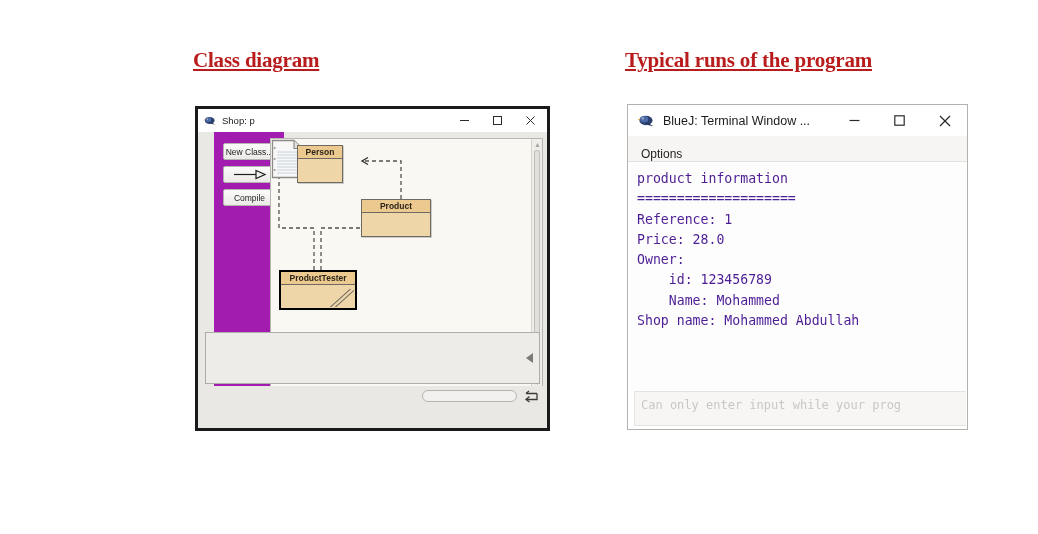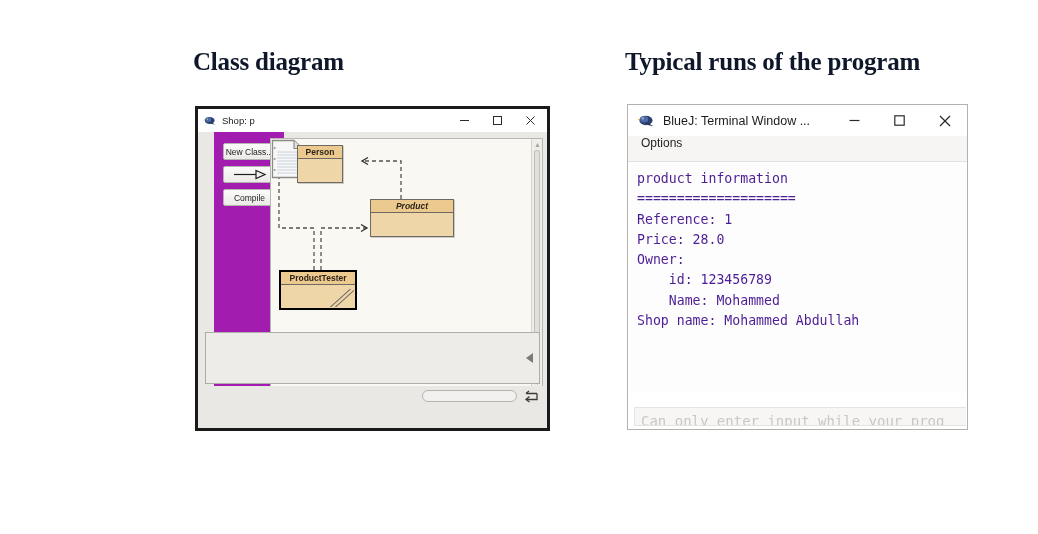--- a/index.html
+++ b/index.html
@@ -13,22 +13,23 @@
     position: relative;
     font-family: "Liberation Sans", sans-serif;
     overflow: hidden;
   }
 
   
   .heading {
     position: absolute;
     font-family: "Liberation Serif", serif;
     font-weight: bold;
-    font-size: 25px;
-    color: #0f172a;
+    font-size: 21px;
+    color: #b91c1c;
+    text-decoration: underline;
     white-space: nowrap;
     letter-spacing: -0.2px;
   }
   #heading-class-diagram { left: 193px; top: 48px; }
   #heading-typical-runs  { left: 625px; top: 48px; }
 
   
   #bluej-window {
     position: absolute;
     left: 195px;
@@ -164,21 +165,21 @@
     justify-content: center;
     box-sizing: border-box;
     white-space: nowrap;
   }
   .uml-normal { border: 1px solid #6e6a63; box-shadow: 1px 1px 0 rgba(0,0,0,.18); }
   .uml-normal .uml-head { border-bottom: 1px solid #6e6a63; }
   .uml-selected { border: 2.5px solid #000000; }
   .uml-selected .uml-head { border-bottom: 1px solid #6e6a63; }
 
   #class-person       { left: 26px; top: 6px;  width: 46px; height: 38px; }
-  #class-product      { left: 99px; top: 60px; width: 84px; height: 38px; font-style: italic; }
+  #class-product      { left: 90px; top: 60px; width: 70px; height: 38px; }
   #class-producttester{ left: 8px;  top: 131px; width: 78px; height: 40px; }
 
   .uncompiled-stripes {
     position: absolute;
     right: 1px; bottom: 1px;
     width: 26px; height: 18px;
     overflow: hidden;
     pointer-events: none;
   }
   .uncompiled-stripes i {
@@ -311,21 +312,21 @@
     color: #1b1b1b;
     white-space: nowrap;
   }
   #terminal-window .win-controls { height: 31px; }
   #terminal-window .win-btn { width: 45px; height: 31px; }
 
   #terminal-menubar {
     height: 26px;
     background: #f6f5f3;
     display: flex;
-    align-items: flex-start;
+    align-items: flex-end;
     padding-left: 13px;
     box-sizing: border-box;
     border-bottom: 1px solid #e3e1dd;
   }
   #terminal-menubar .menu-item { font-size: 12px; color: #1f1f1f; }
 
   #terminal-text {
     position: absolute;
     left: 1px; right: 1px;
     top: 58px; bottom: 36px;
@@ -336,27 +337,27 @@
     font-size: 13.2px;
     line-height: 20.3px;
     color: #4c1d95;
     white-space: pre;
     overflow: hidden;
   }
   #terminal-input {
     position: absolute;
     left: 6px; right: 1px;
     bottom: 3px;
-    height: 19px;
+    height: 35px;
     background: #f7f6f5;
     border: 1px solid #e6e4e1;
     border-right: none;
     box-sizing: border-box;
     font-family: "DejaVu Sans Mono", monospace;
-    font-size: 14px;
+    font-size: 12px;
     line-height: 27px;
     color: #c9c7c4;
     padding-left: 6px;
     white-space: nowrap;
     overflow: hidden;
     margin-top: 48px;
   }
 </style>
 </head>
 <body>

